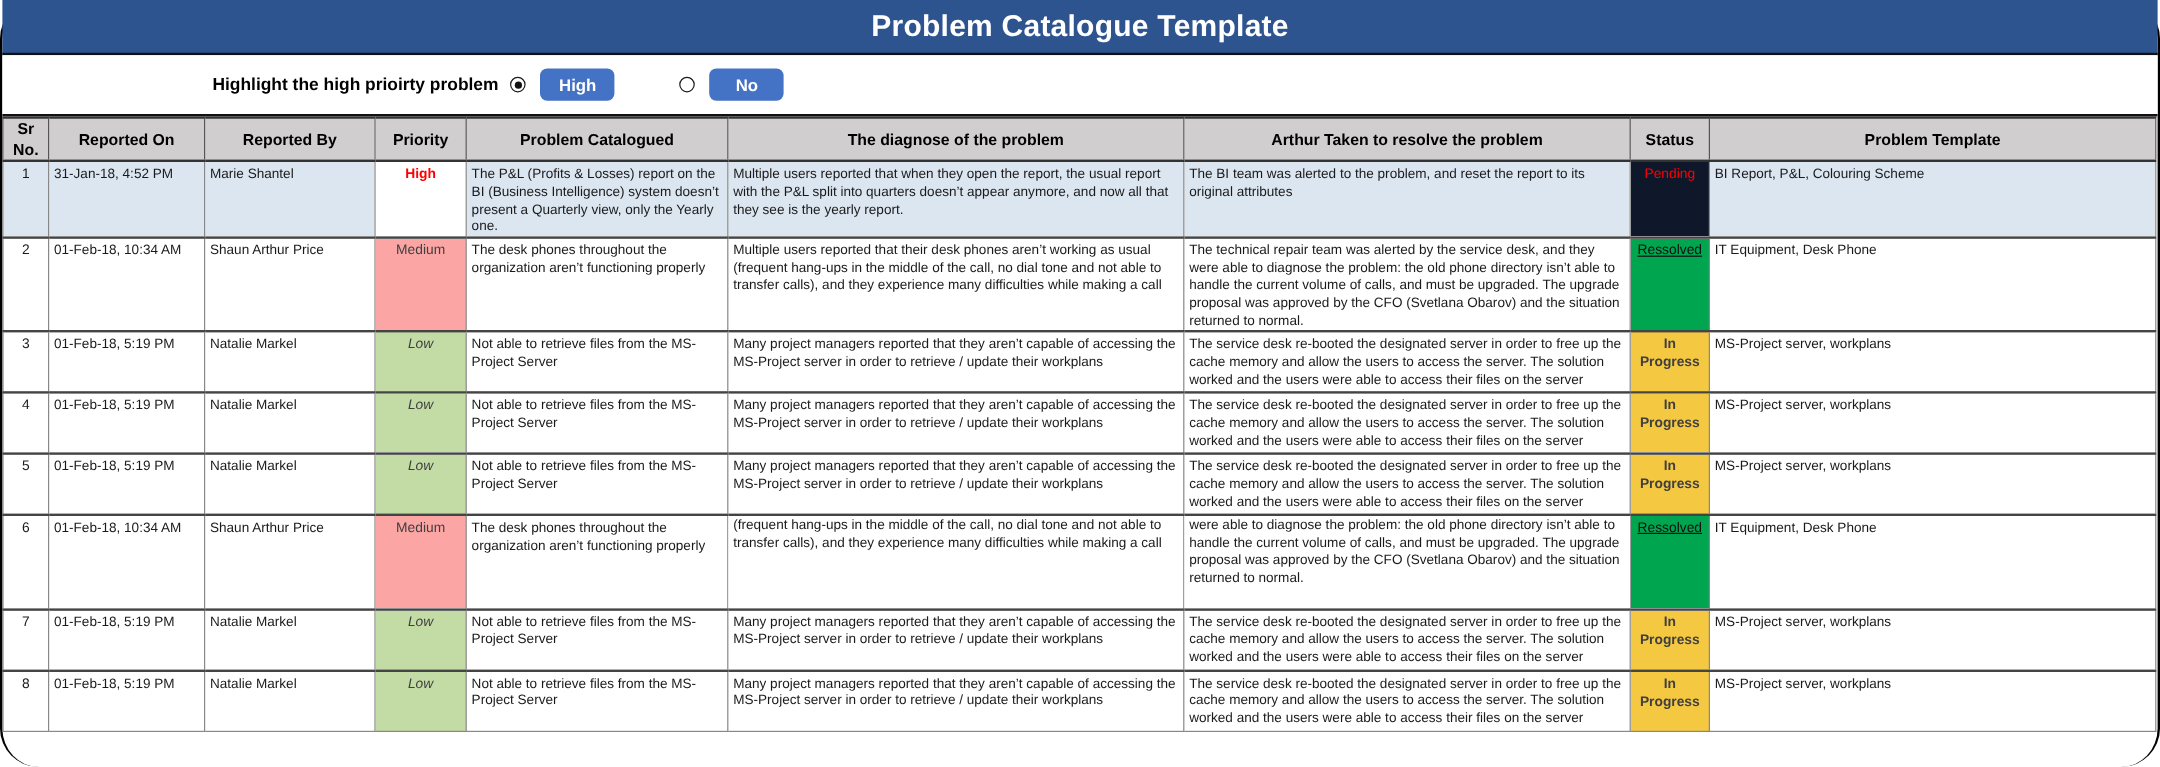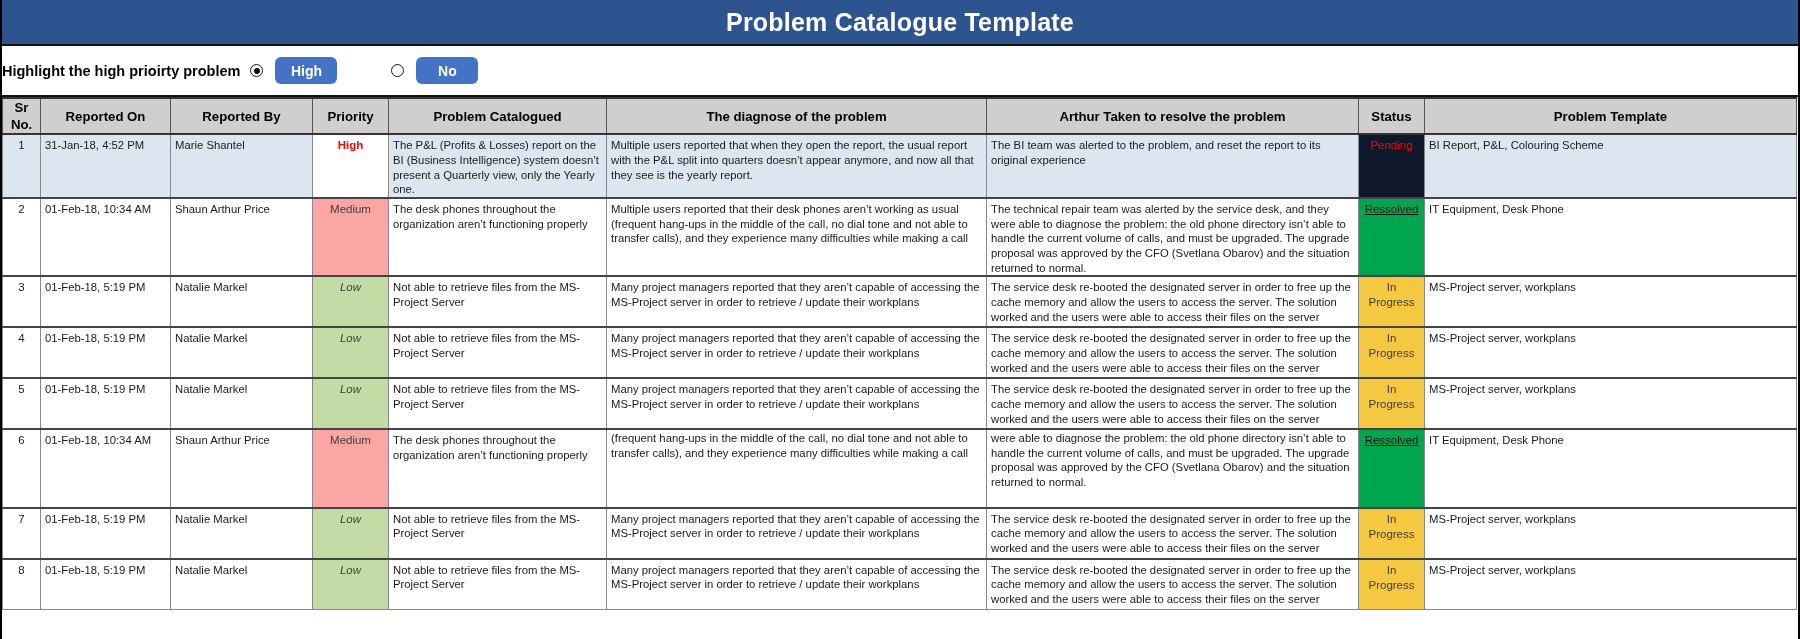--- a/index.html
+++ b/index.html
@@ -9,20 +9,21 @@
     background: #ffffff;
     font-family: "Liberation Sans", sans-serif;
     overflow: hidden;
   }
   #app {
     width: 1800px; height: 639px;
     position: relative;
     background: #ffffff;
     border-left: 2px solid #000;
     border-right: 2px solid #000;
+    border-radius: 32px;
   }
 
   
   .titlebar {
     height: 46px;
     background: #2e5490;
     border-bottom: 2px solid #111;
     display: flex;
     align-items: center;
     justify-content: center;
@@ -34,20 +35,21 @@
     letter-spacing: 0.2px;
   }
 
   
   .toolbar {
     height: 51px;
     background: #ffffff;
     border-bottom: 2px solid #111;
     display: flex;
     align-items: center;
+    padding-left: 175px;
     gap: 1px;
   }
   .toolbar .label {
     font-size: 14.5px;
     font-weight: bold;
     color: #000;
     margin-right: 9px;
     white-space: nowrap;
   }
   .radio {
@@ -134,21 +136,21 @@
   col.c8 { width: 372px; }
 
   
   .bg-highlight { background: #dce6f1; }
   .bg-white     { background: #ffffff; }
   .pri-high     { color: #ff0000; font-weight: bold; background: #ffffff; }
   .pri-medium   { background: #fca5a5; color: #3f3f3f; }
   .pri-low      { background: #c3dba4; color: #3f3f3f; font-style: italic; }
   .st-pending   { background: #0f172a; color: #ff0000; }
   .st-resolved  { background: #00a550; color: #111111; text-decoration: underline; }
-  .st-inprog    { background: #f5c842; color: #3f3f3f; }
+  .st-inprog    { background: #f5c842; color: #3f3f3f; font-weight: bold; }
 
   .clip-top { position: relative; }
   .clip-top .inner { position: relative; top: -17px; }
 </style>
 </head>
 <body>
 
 <div id="app">
 
   <div class="titlebar">
@@ -190,21 +192,21 @@
       </tr>
     </thead>
     <tbody>
         <tr style="height: 50px;">
           <td class="sr bg-highlight">1</td>
           <td class="bg-highlight">31-Jan-18, 4:52 PM</td>
           <td class="bg-highlight">Marie Shantel</td>
           <td class="center-mid pri-high">High</td>
           <td class="bg-highlight">The P&amp;L (Profits &amp; Losses) report on the BI (Business Intelligence) system doesn’t present a Quarterly view, only the Yearly one.</td>
           <td class="bg-highlight">Multiple users reported that when they open the report, the usual report with the P&amp;L split into quarters doesn’t appear anymore, and now all that they see is the yearly report.</td>
-          <td class="bg-highlight">The BI team was alerted to the problem, and reset the report to its original experience</td>
+          <td class="bg-highlight">The BI team was alerted to the problem, and reset the report to its original attributes</td>
           <td class="center-mid st-pending">Pending</td>
           <td class="bg-highlight">BI Report, P&amp;L, Colouring Scheme</td>
         </tr>
         <tr class="row-sep" style="height: 70px;">
           <td class="sr bg-white">2</td>
           <td class="bg-white">01-Feb-18, 10:34 AM</td>
           <td class="bg-white">Shaun Arthur Price</td>
           <td class="center-mid pri-medium">Medium</td>
           <td class="bg-white">The desk phones throughout the organization aren’t functioning properly</td>
           <td class="bg-white">Multiple users reported that their desk phones aren’t working as usual (frequent hang-ups in the middle of the call, no dial tone and not able to transfer calls), and they experience many difficulties while making a call</td>

